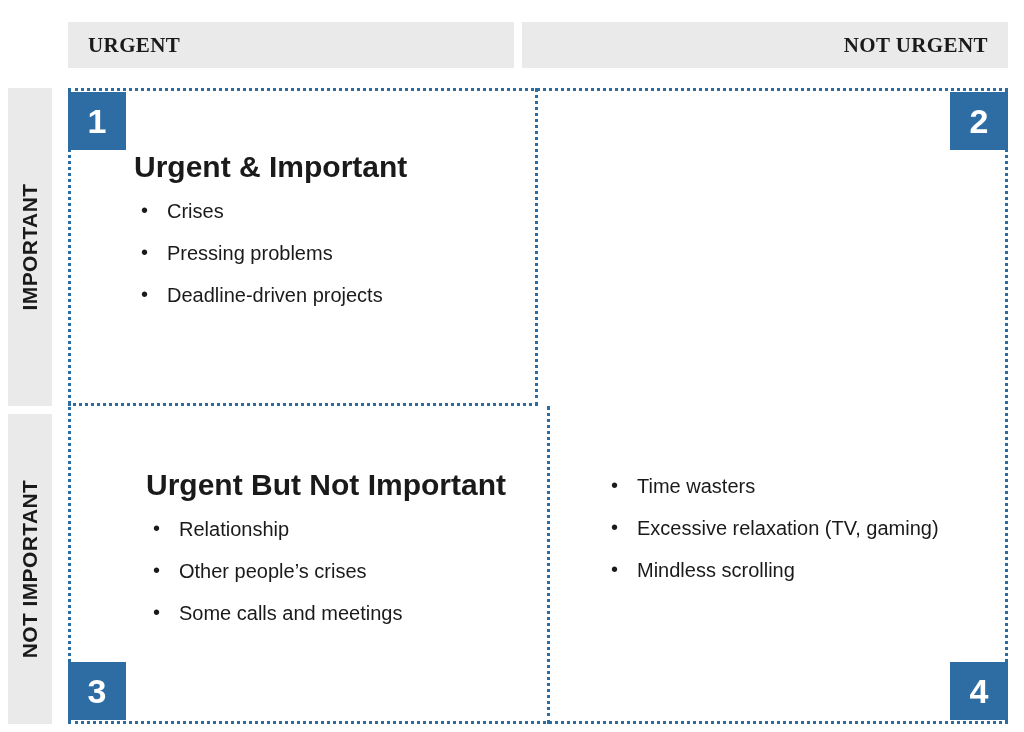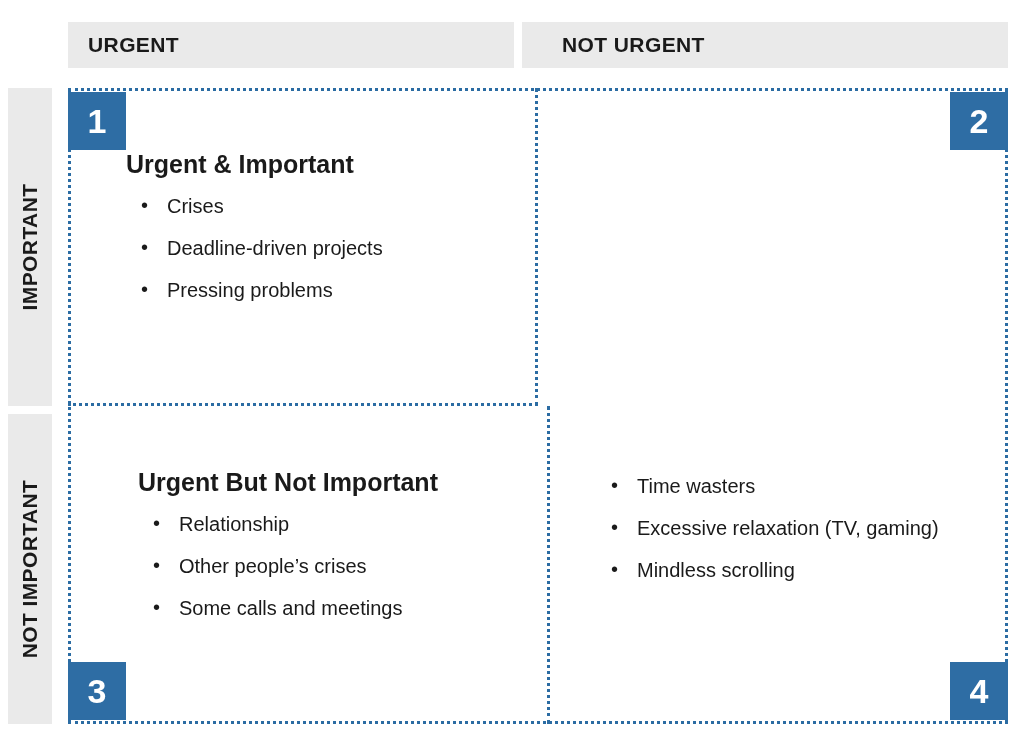--- a/index.html
+++ b/index.html
@@ -35,26 +35,28 @@
   .col-header {
     background: #eaeaea;
     flex: 1 1 0;
     display: flex;
     align-items: center;
     font-size: 21px;
     font-weight: bold;
     letter-spacing: 0.4px;
     color: #1a1a1a;
     box-sizing: border-box;
+    font-family: Liberation Serif, serif;
   }
   .col-header.left {
     justify-content: flex-start;
     padding-left: 20px;
   }
   .col-header.right {
+    justify-content: flex-end;
     padding-right: 20px;
     padding-left: 40px;
   }
 
   
   .row-header {
     position: absolute;
     left: 8px;
     width: 44px;
     background: #eaeaea;
@@ -109,24 +111,24 @@
     pointer-events: none;
   }
 
   .quad-inner {
     position: absolute;
     left: 58px;
     right: 30px;
     top: 62px;
   }
   .quad-title {
-    font-size: 25px;
-    font-weight: bold;
-    color: #1a1a1a;
-    margin: 0 0 16px 0;
+    font-size: 30px;
+    font-weight: bold;
+    color: #1a1a1a;
+    margin: 0 0 16px 8px;
   }
   .quad-list {
     margin: 7px;
     padding: 0 0 0 34px;
     list-style: none;
   }
   .quad-list li {
     position: relative;
     font-size: 20px;
     line-height: 1.1;
@@ -181,22 +183,22 @@
     <span class="rh-text">NOT IMPORTANT</span>
   </div>
 
   <div class="grid">
 
     <div class="quad q1">
       <div class="quad-inner">
         <h2 class="quad-title">Urgent &amp; Important</h2>
         <ul class="quad-list">
           <li>Crises</li>
+          <li>Pressing problems</li>
           <li>Deadline-driven projects</li>
-          <li>Pressing problems</li>
         </ul>
       </div>
     </div>
 
 
     <div class="quad q3">
       <div class="quad-inner">
         <h2 class="quad-title">Urgent But Not Important</h2>
         <ul class="quad-list">
           <li>Relationship</li>

